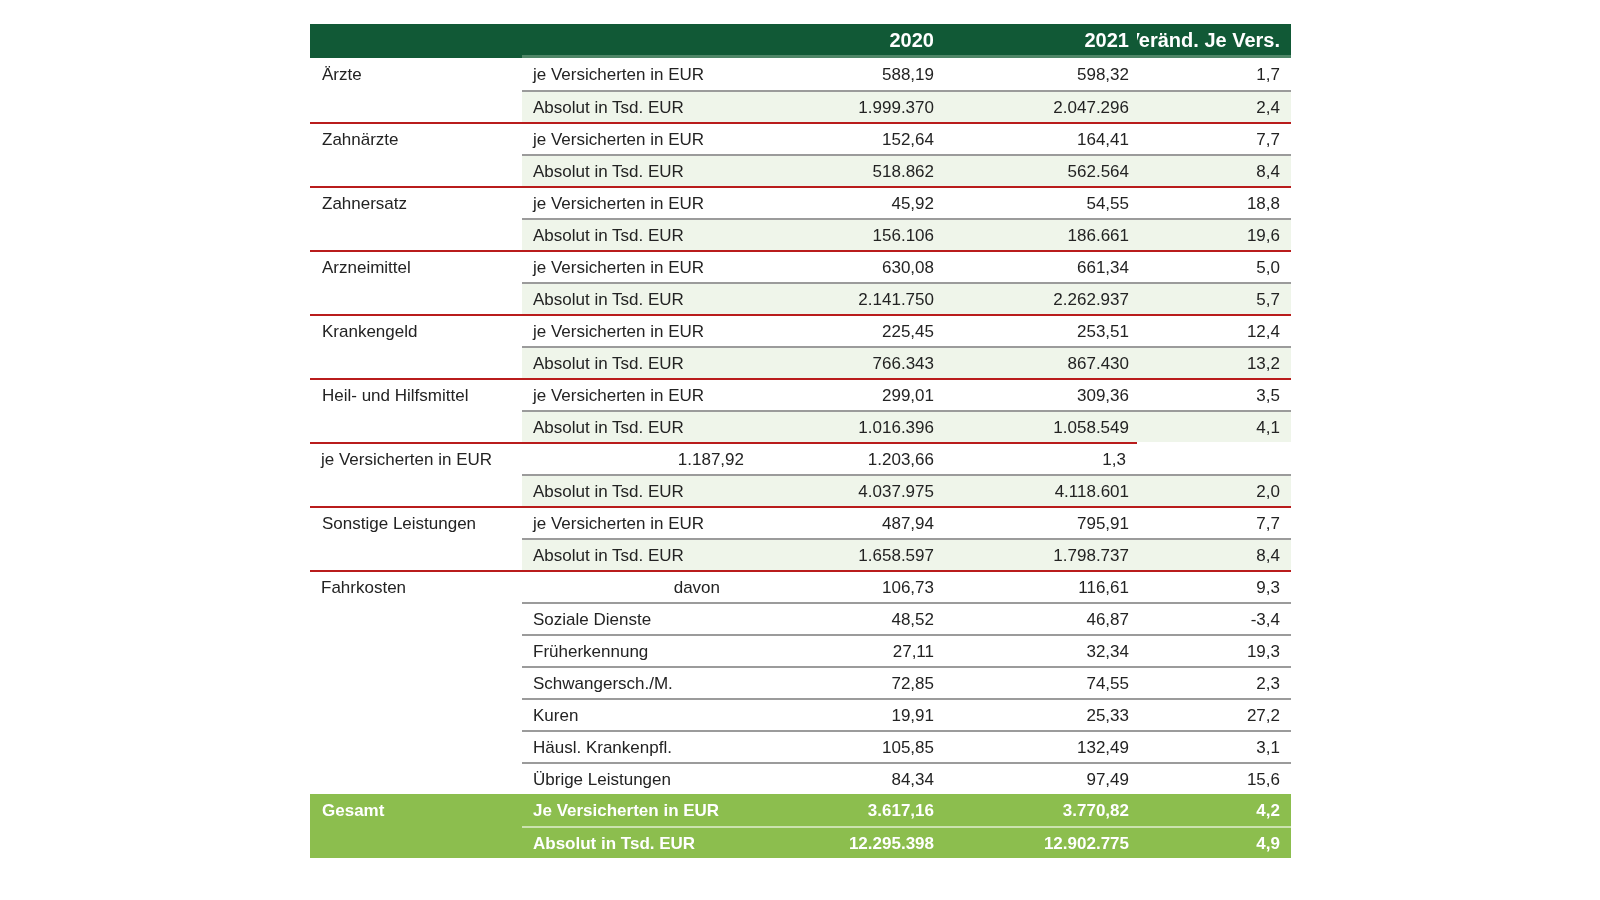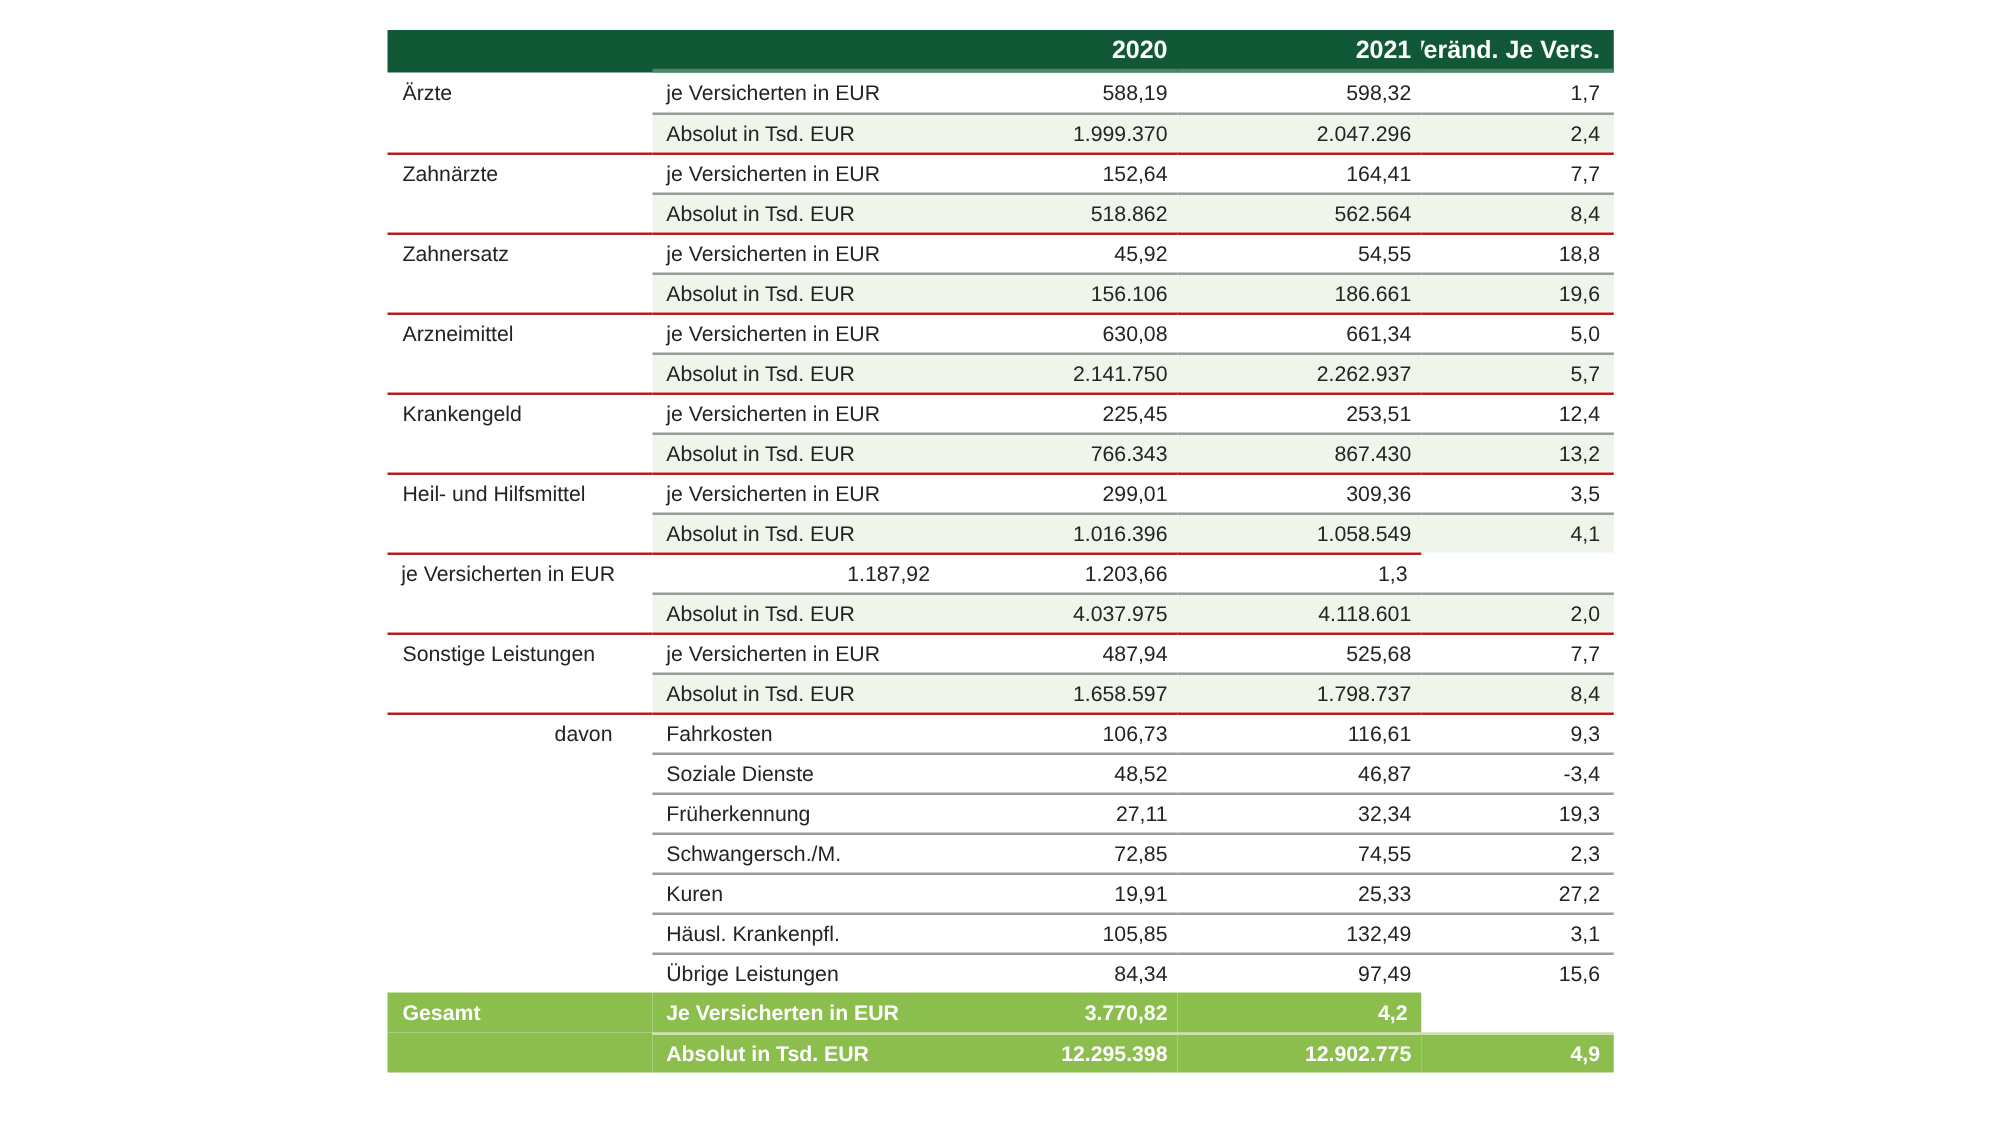--- a/index.html
+++ b/index.html
@@ -148,33 +148,33 @@
         <div class="cell c1"></div>
         <div class="cell c2">Absolut in Tsd. EUR</div>
         <div class="cell c3">4.037.975</div>
         <div class="cell c4">4.118.601</div>
         <div class="cell c5">2,0</div>
       </div>
       <div class="row d-dark">
         <div class="cell c1">Sonstige Leistungen</div>
         <div class="cell c2">je Versicherten in EUR</div>
         <div class="cell c3">487,94</div>
-        <div class="cell c4">525,68</div>
+        <div class="cell c4">795,91</div>
         <div class="cell c5">7,7</div>
       </div>
       <div class="row d-gray shaded">
         <div class="cell c1"></div>
         <div class="cell c2">Absolut in Tsd. EUR</div>
         <div class="cell c3">1.658.597</div>
         <div class="cell c4">1.798.737</div>
         <div class="cell c5">8,4</div>
       </div>
       <div class="row d-dark">
+        <div class="cell c2">Fahrkosten</div>
         <div class="cell c1 right">davon</div>
-        <div class="cell c2">Fahrkosten</div>
         <div class="cell c3">106,73</div>
         <div class="cell c4">116,61</div>
         <div class="cell c5">9,3</div>
       </div>
       <div class="row d-gray">
         <div class="cell c1"></div>
         <div class="cell c2">Soziale Dienste</div>
         <div class="cell c3">48,52</div>
         <div class="cell c4">46,87</div>
         <div class="cell c5">-3,4</div>
@@ -210,20 +210,21 @@
       <div class="row d-gray">
         <div class="cell c1"></div>
         <div class="cell c2">Übrige Leistungen</div>
         <div class="cell c3">84,34</div>
         <div class="cell c4">97,49</div>
         <div class="cell c5">15,6</div>
       </div>
       <div class="row green">
         <div class="cell c1">Gesamt</div>
         <div class="cell c2">Je Versicherten in EUR</div>
+        <div class="cell c3">3.617,16</div>
         <div class="cell c4">3.770,82</div>
         <div class="cell c5">4,2</div>
       </div>
       <div class="row d-light green">
         <div class="cell c1"></div>
         <div class="cell c2">Absolut in Tsd. EUR</div>
         <div class="cell c3">12.295.398</div>
         <div class="cell c4">12.902.775</div>
         <div class="cell c5">4,9</div>
       </div>

